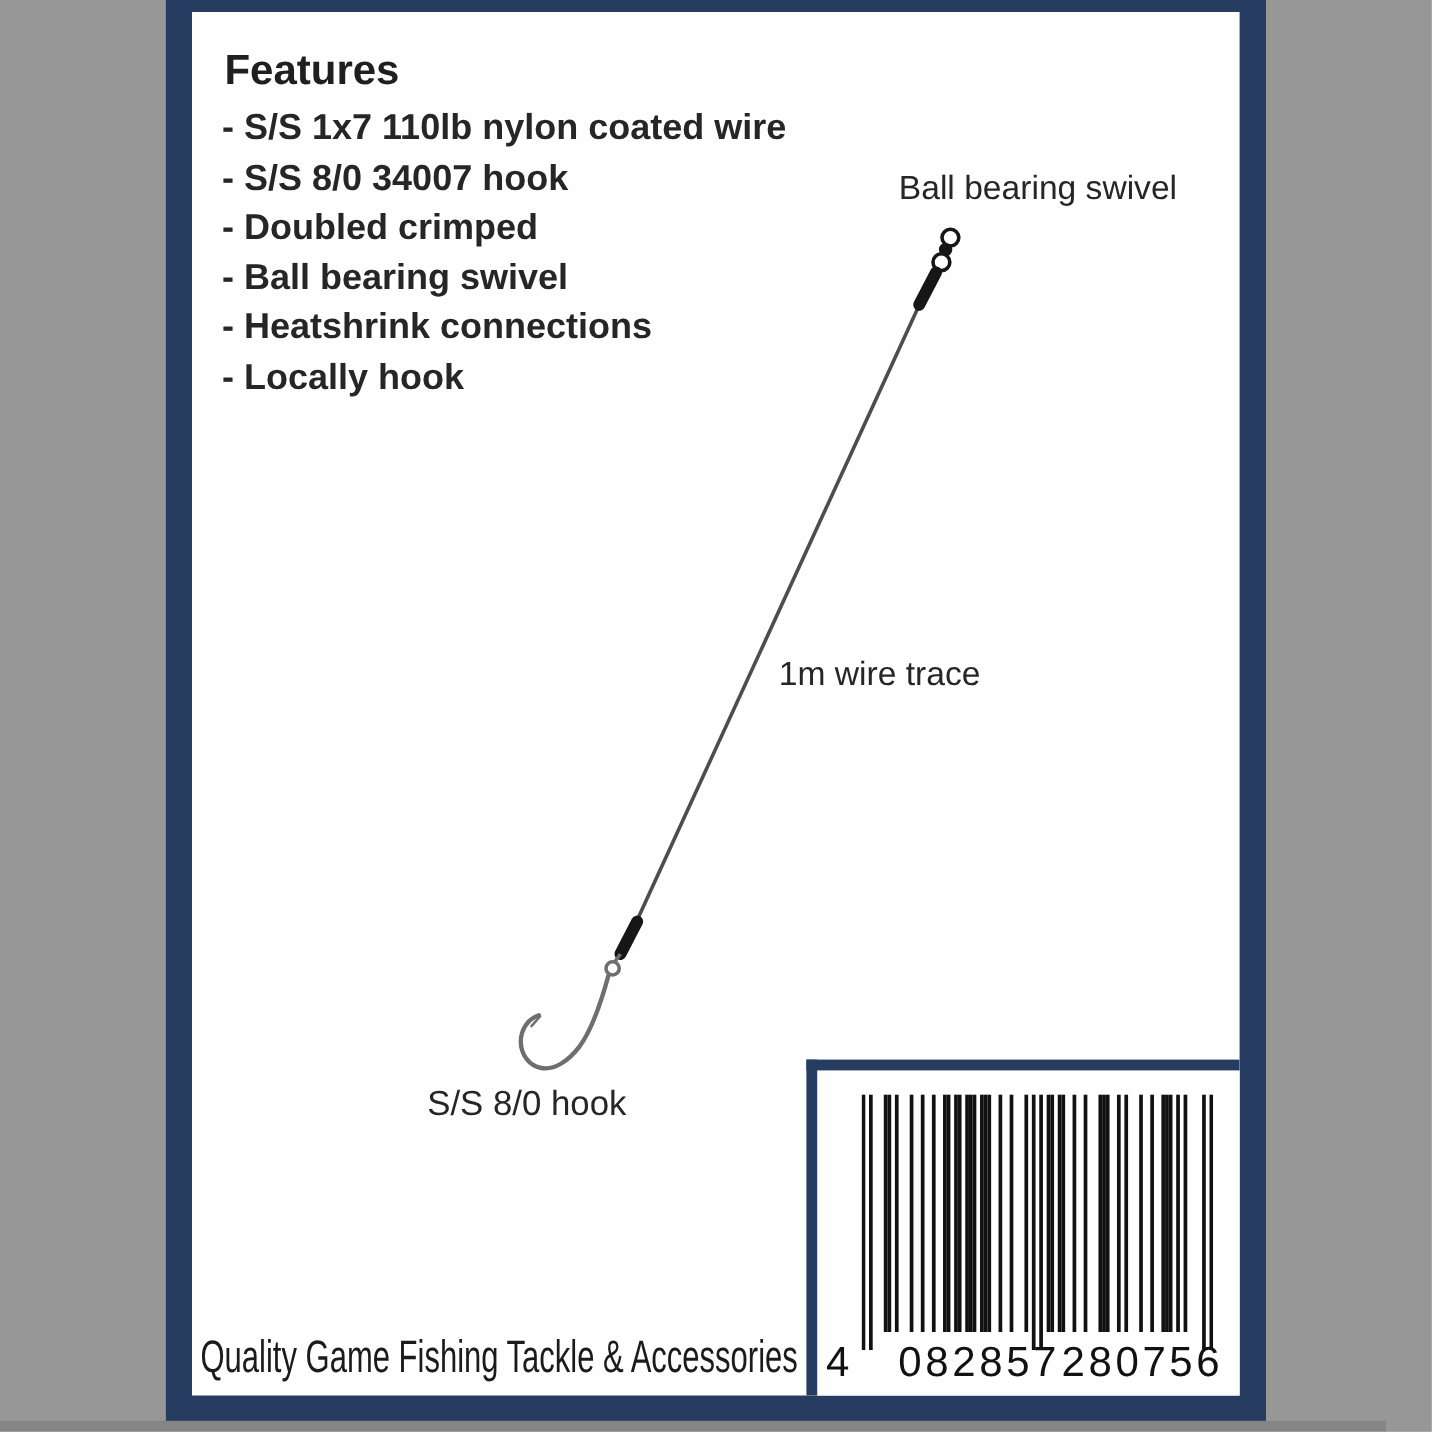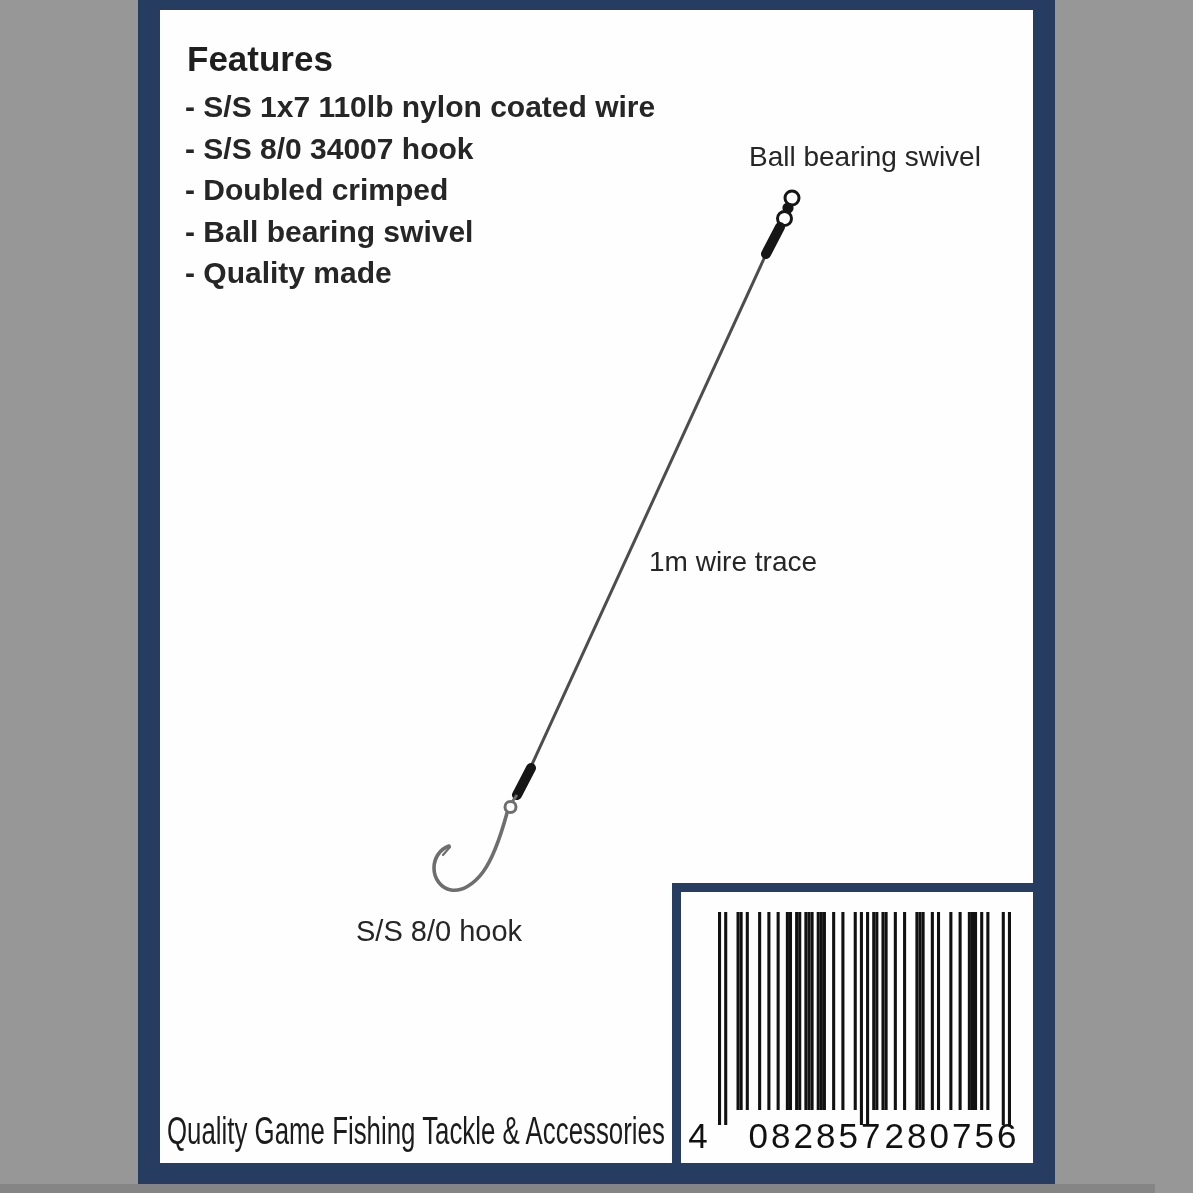--- a/index.html
+++ b/index.html
@@ -15,21 +15,21 @@
   }
   .bottom-strip{
     position:absolute;left:0;top:1184px;width:1193px;height:9px;background:#858585;
   }
   .features{position:absolute;left:185px;top:40px;color:#262626;}
   .features-title{margin:0 0 8px 2px;font-size:35px;line-height:38px;font-weight:bold;color:#1f1f1f;}
   .feature-item{font-size:30px;line-height:41.5px;white-space:nowrap;font-weight:bold;}
   .label{position:absolute;color:#262626;white-space:nowrap;text-align:center;}
   .swivel-label{left:749px;top:141px;font-size:28px;}
   .wire-label{left:649px;top:546px;font-size:28px;}
-  .hook-label{left:356px;top:904px;font-size:29px;margin-top:11px;}
+  .hook-label{left:356px;top:904px;font-size:29px;}
   .tagline{
     position:absolute;left:167px;top:1110px;font-size:38px;line-height:42px;
     color:#1b1b1b;white-space:nowrap;transform:scaleX(.68);transform-origin:left center;
   }
   .diagram{position:absolute;left:0;top:0;pointer-events:none;}
   .barcode-box{
     position:absolute;left:672px;top:883px;width:361px;height:280px;
     background:#fefefe;border-top:9px solid #263c60;border-left:9px solid #263c60;
     box-sizing:border-box;
   }
@@ -47,21 +47,22 @@
 
   <div class="card"></div>
 
   <section class="features">
     <h2 class="features-title">Features</h2>
     <div>
         <div class="feature-item">- S/S 1x7 110lb nylon coated wire</div>
         <div class="feature-item">- S/S 8/0 34007 hook</div>
         <div class="feature-item">- Doubled crimped</div>
         <div class="feature-item">- Ball bearing swivel</div>
-        <div class="feature-item">- Quality made</div>
+        <div class="feature-item">- Heatshrink connections</div>
+        <div class="feature-item">- Locally hook</div>
       </div>
   </section>
 
   <div class="label swivel-label">Ball bearing swivel</div>
   <div class="label wire-label">1m wire trace</div>
   <div class="label hook-label">S/S 8/0 hook</div>
 
   <svg class="diagram" width="1193" height="1193" viewBox="0 0 1193 1193">
 
     <line x1="767" y1="252" x2="529" y2="771" stroke="#4d4d4d" stroke-width="3"></line>

